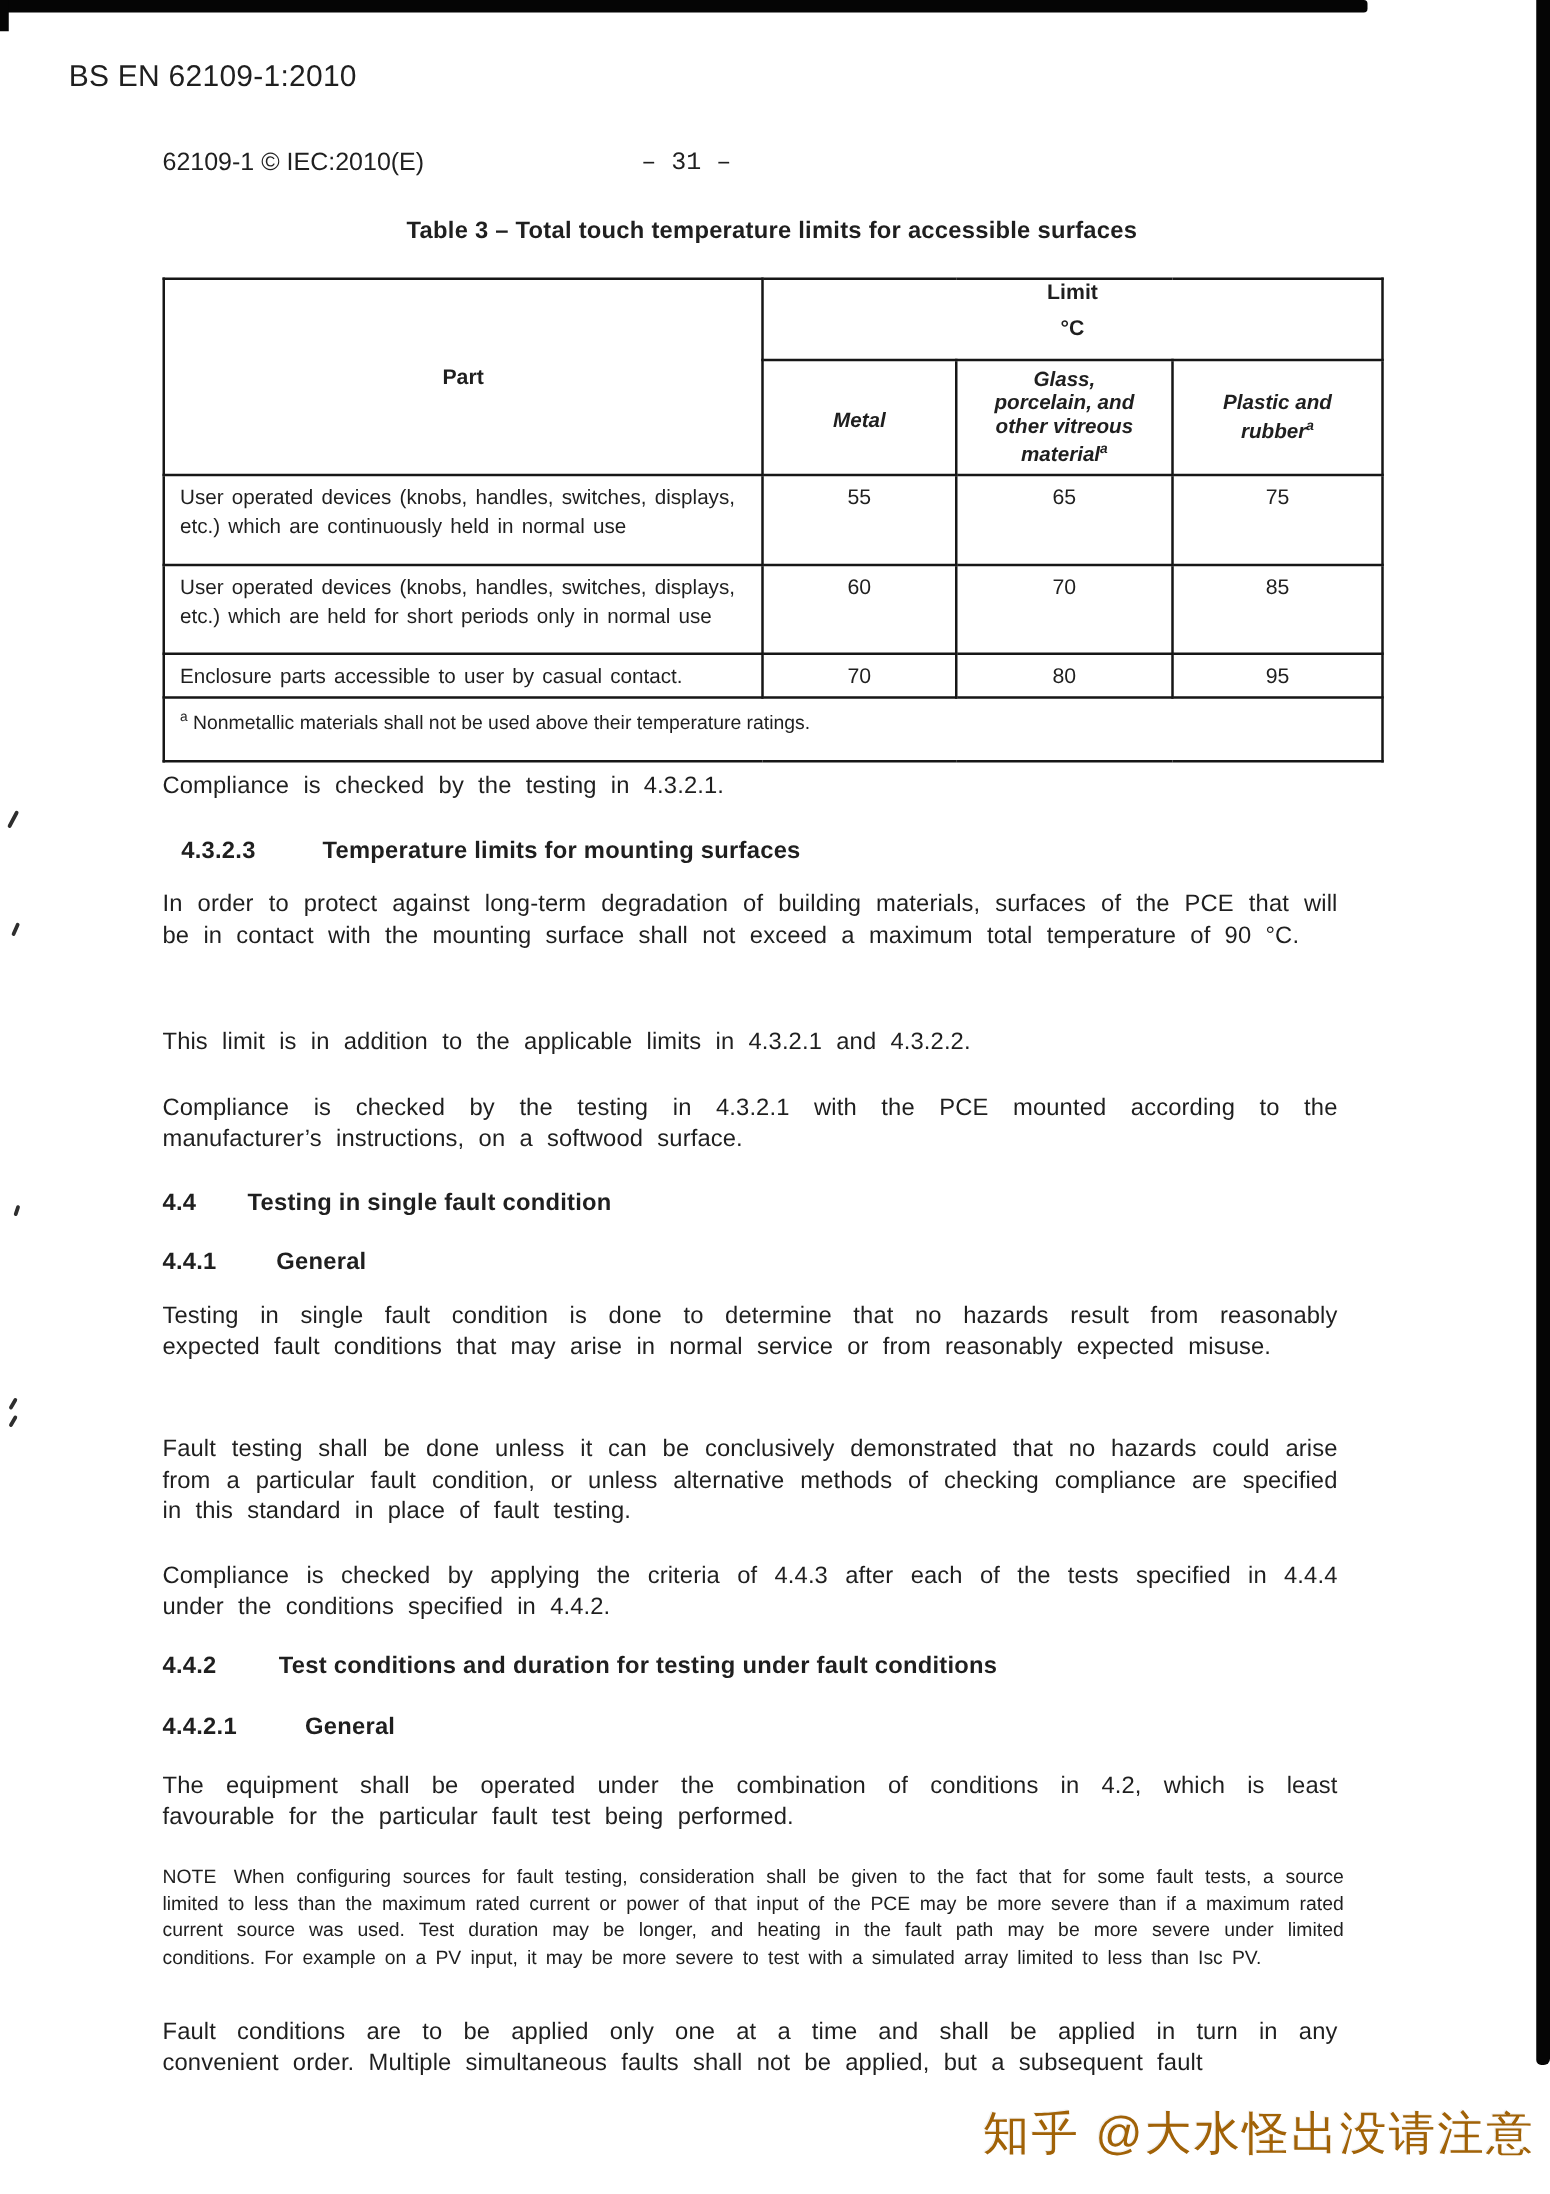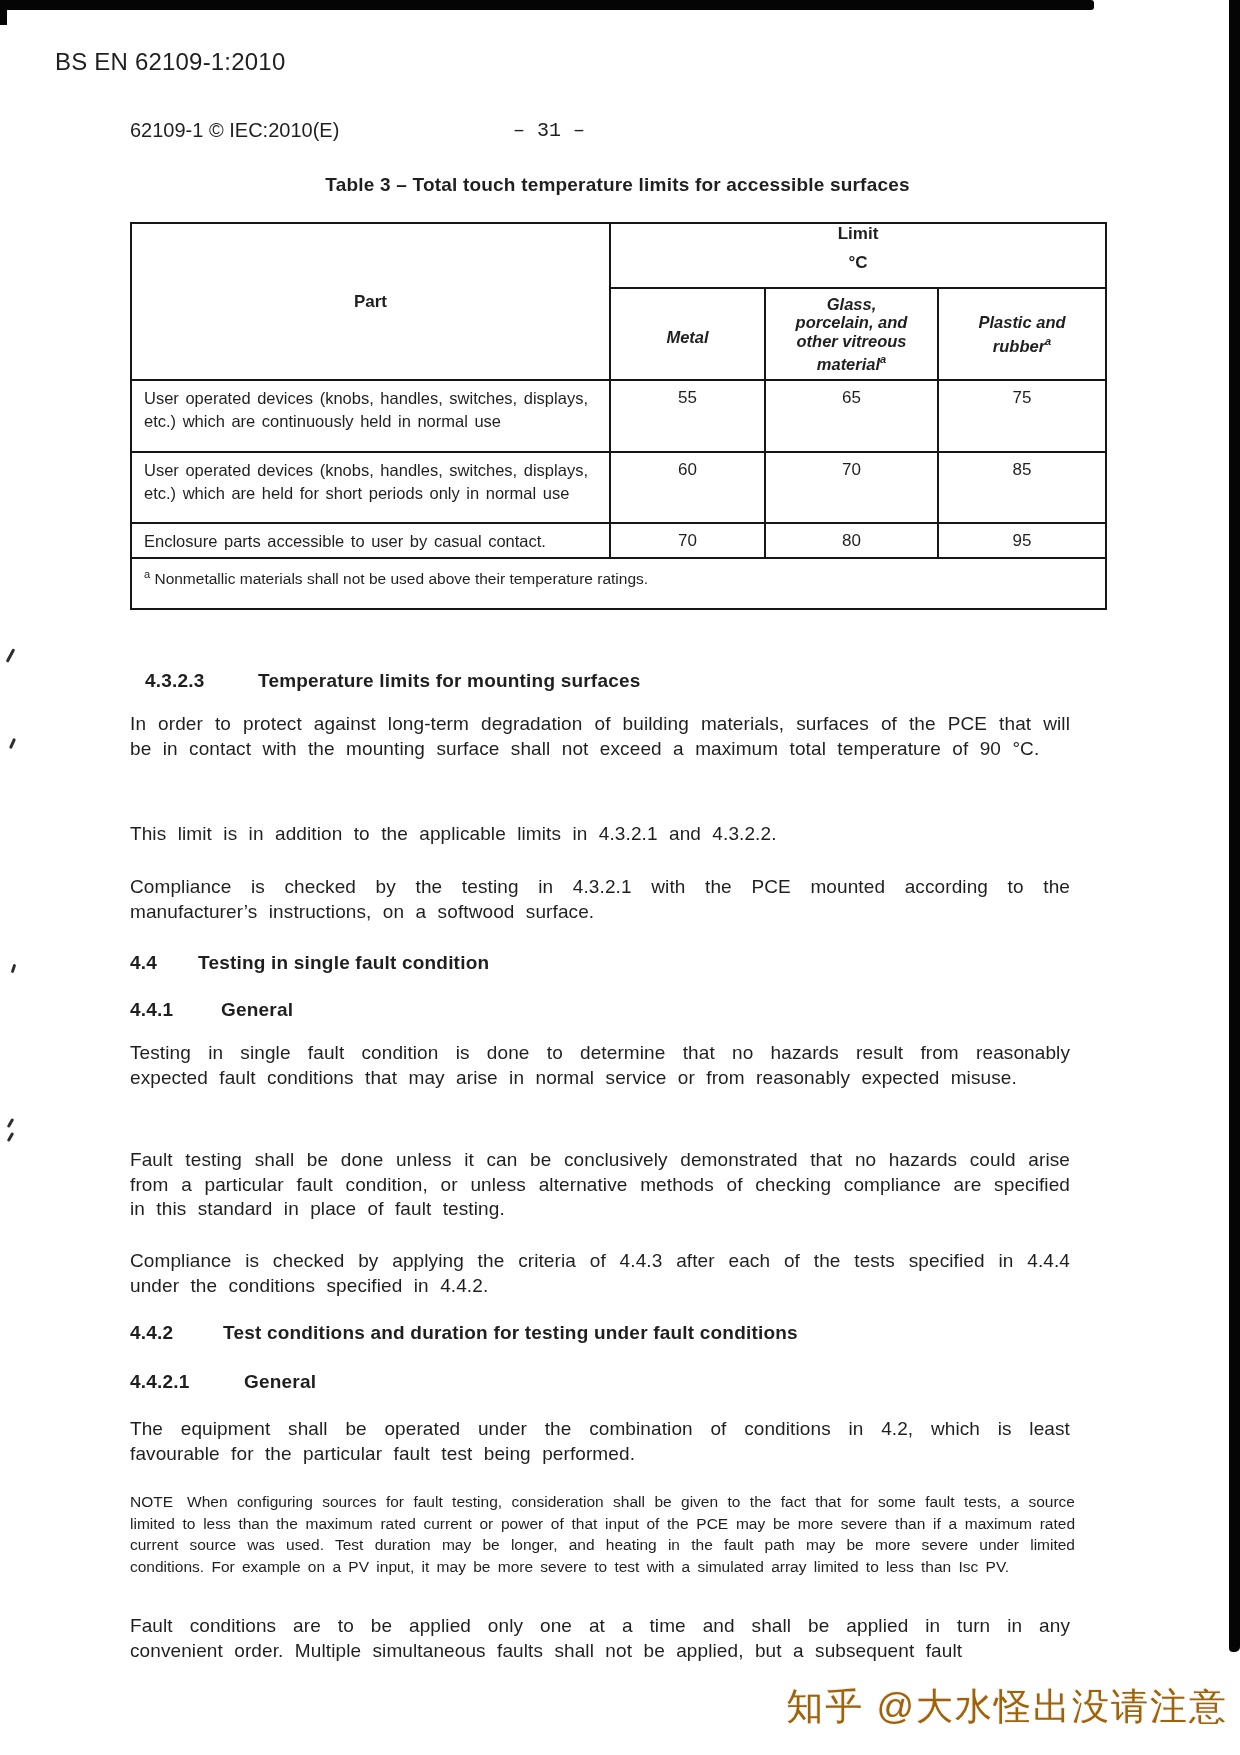--- a/index.html
+++ b/index.html
@@ -119,20 +119,21 @@
           <td class="num">80</td>
           <td class="num">95</td>
         </tr>
         <tr class="fn">
           <td colspan="4"><sup>a</sup> <span>Nonmetallic materials shall not be used above their temperature ratings.</span></td>
         </tr>
       </tbody>
     </table>
   </div>
 
+  <div class="para" style="top:617px">Compliance is checked by the testing in 4.3.2.1.</div>
 
   <div class="heading" style="top:670px">
     <span class="hnum w113">4.3.2.3</span><span>Temperature limits for mounting surfaces</span>
   </div>
 
   <div class="para" style="top:712px">In order to protect against long-term degradation of building materials, surfaces of the PCE that will be in contact with the mounting surface shall not exceed a maximum total temperature of 90 °C.</div>
   <div class="para" style="top:822px">This limit is in addition to the applicable limits in 4.3.2.1 and 4.3.2.2.</div>
   <div class="para" style="top:875px">Compliance is checked by the testing in 4.3.2.1 with the PCE mounted according to the manufacturer’s instructions, on a softwood surface.</div>
 
   <div class="heading" style="top:952px">

